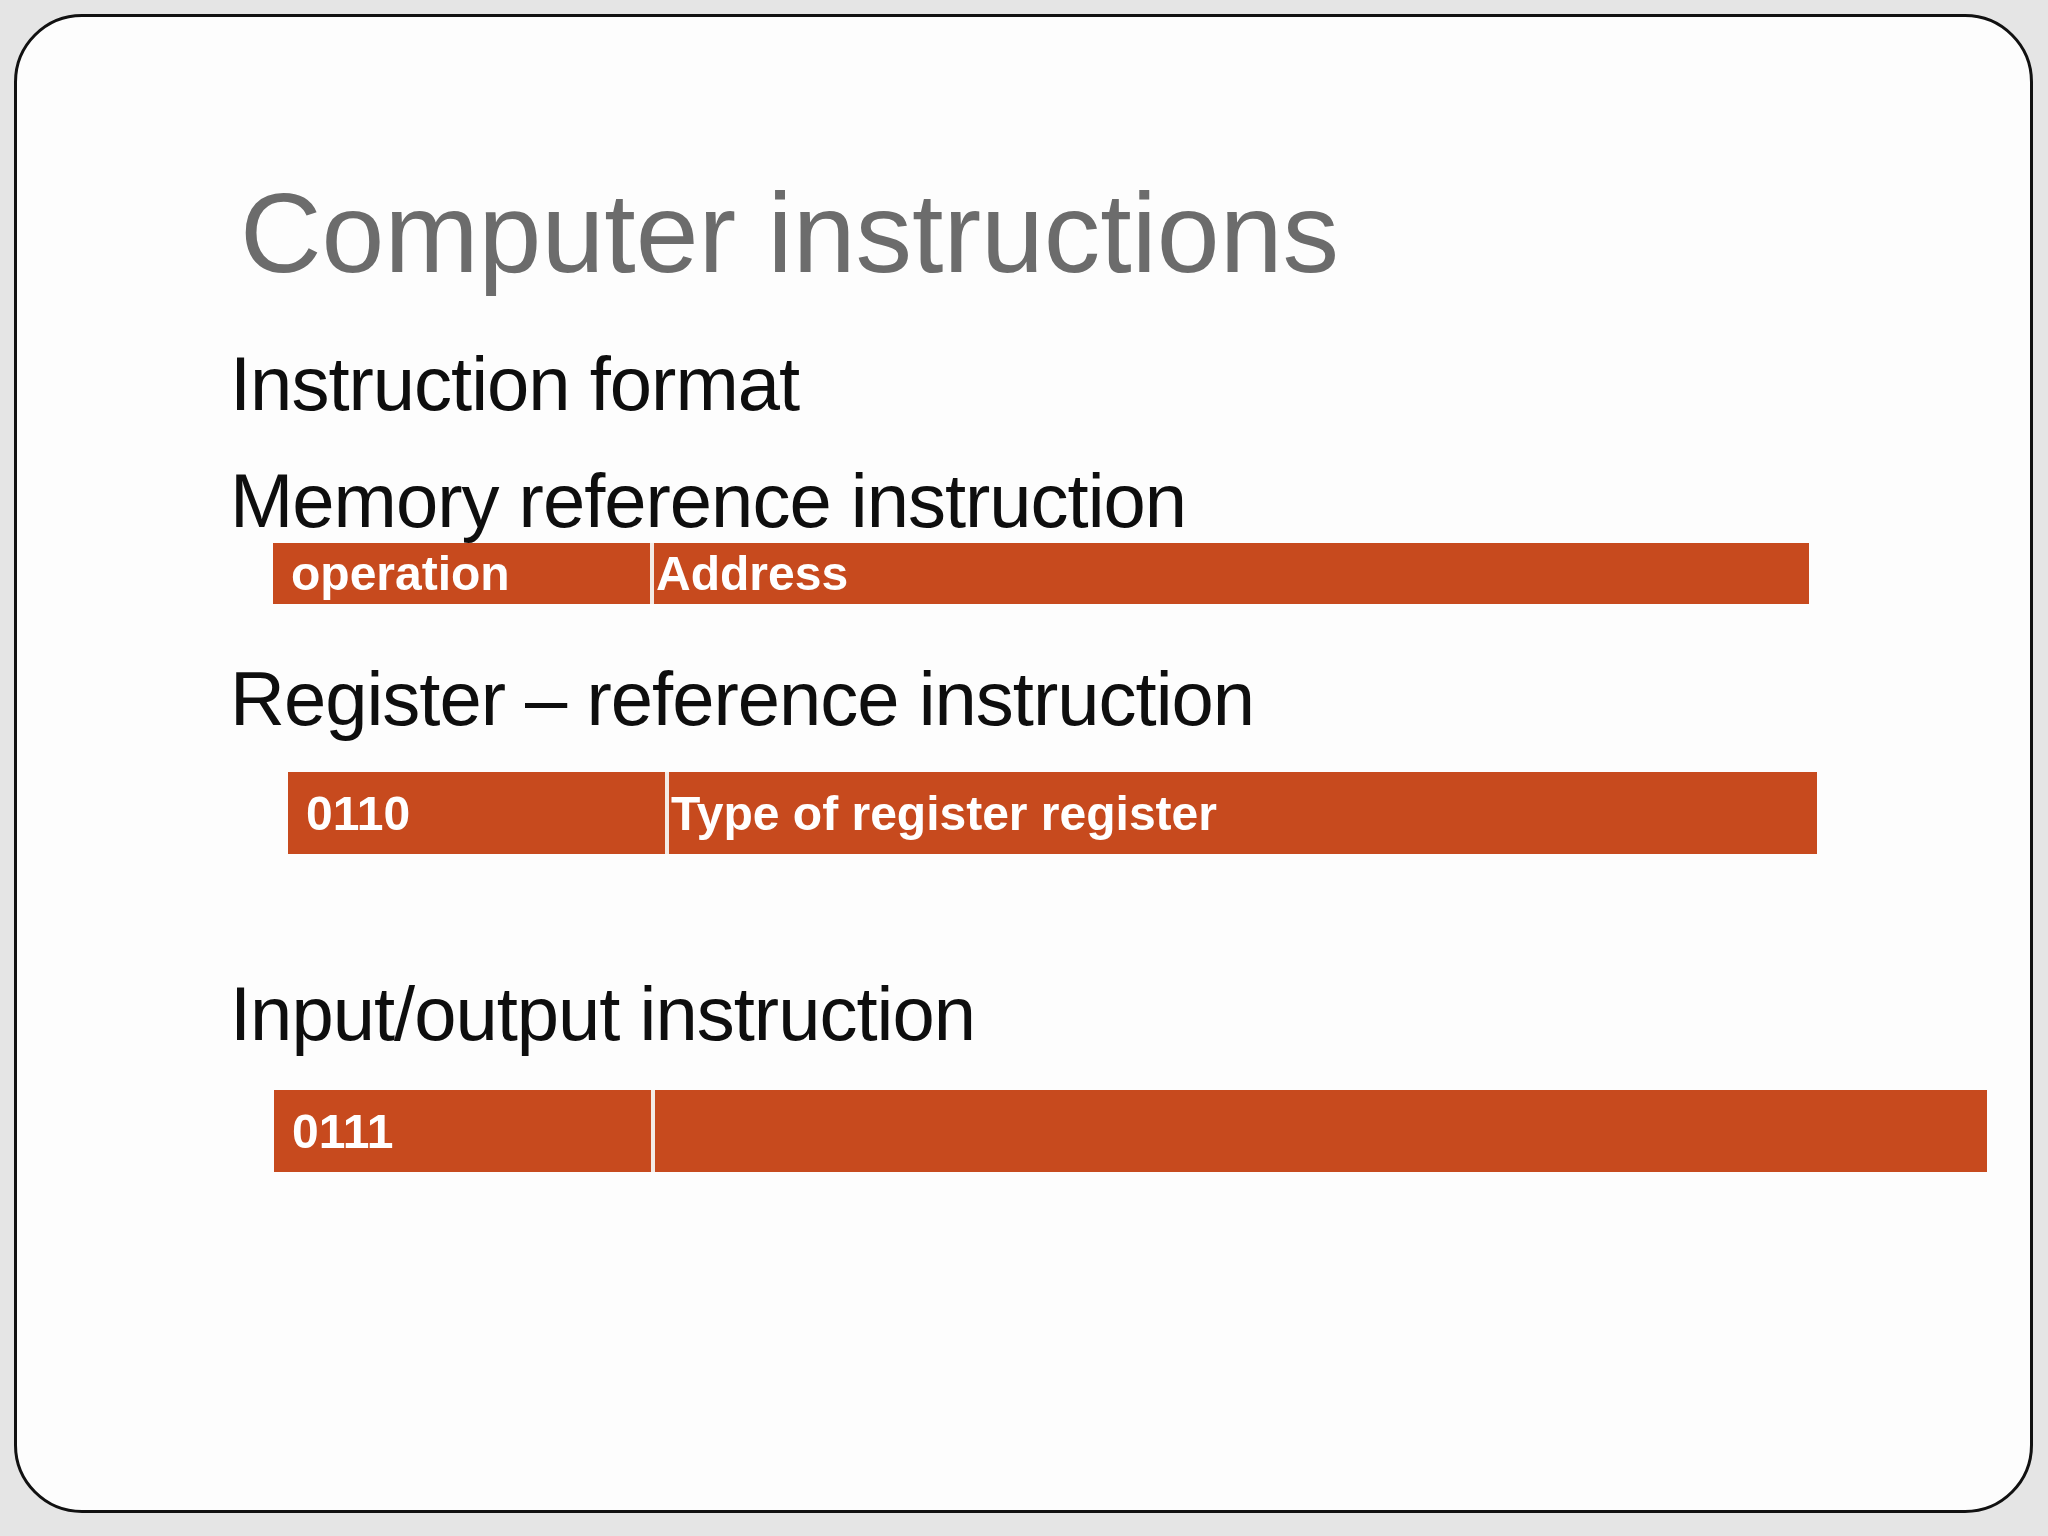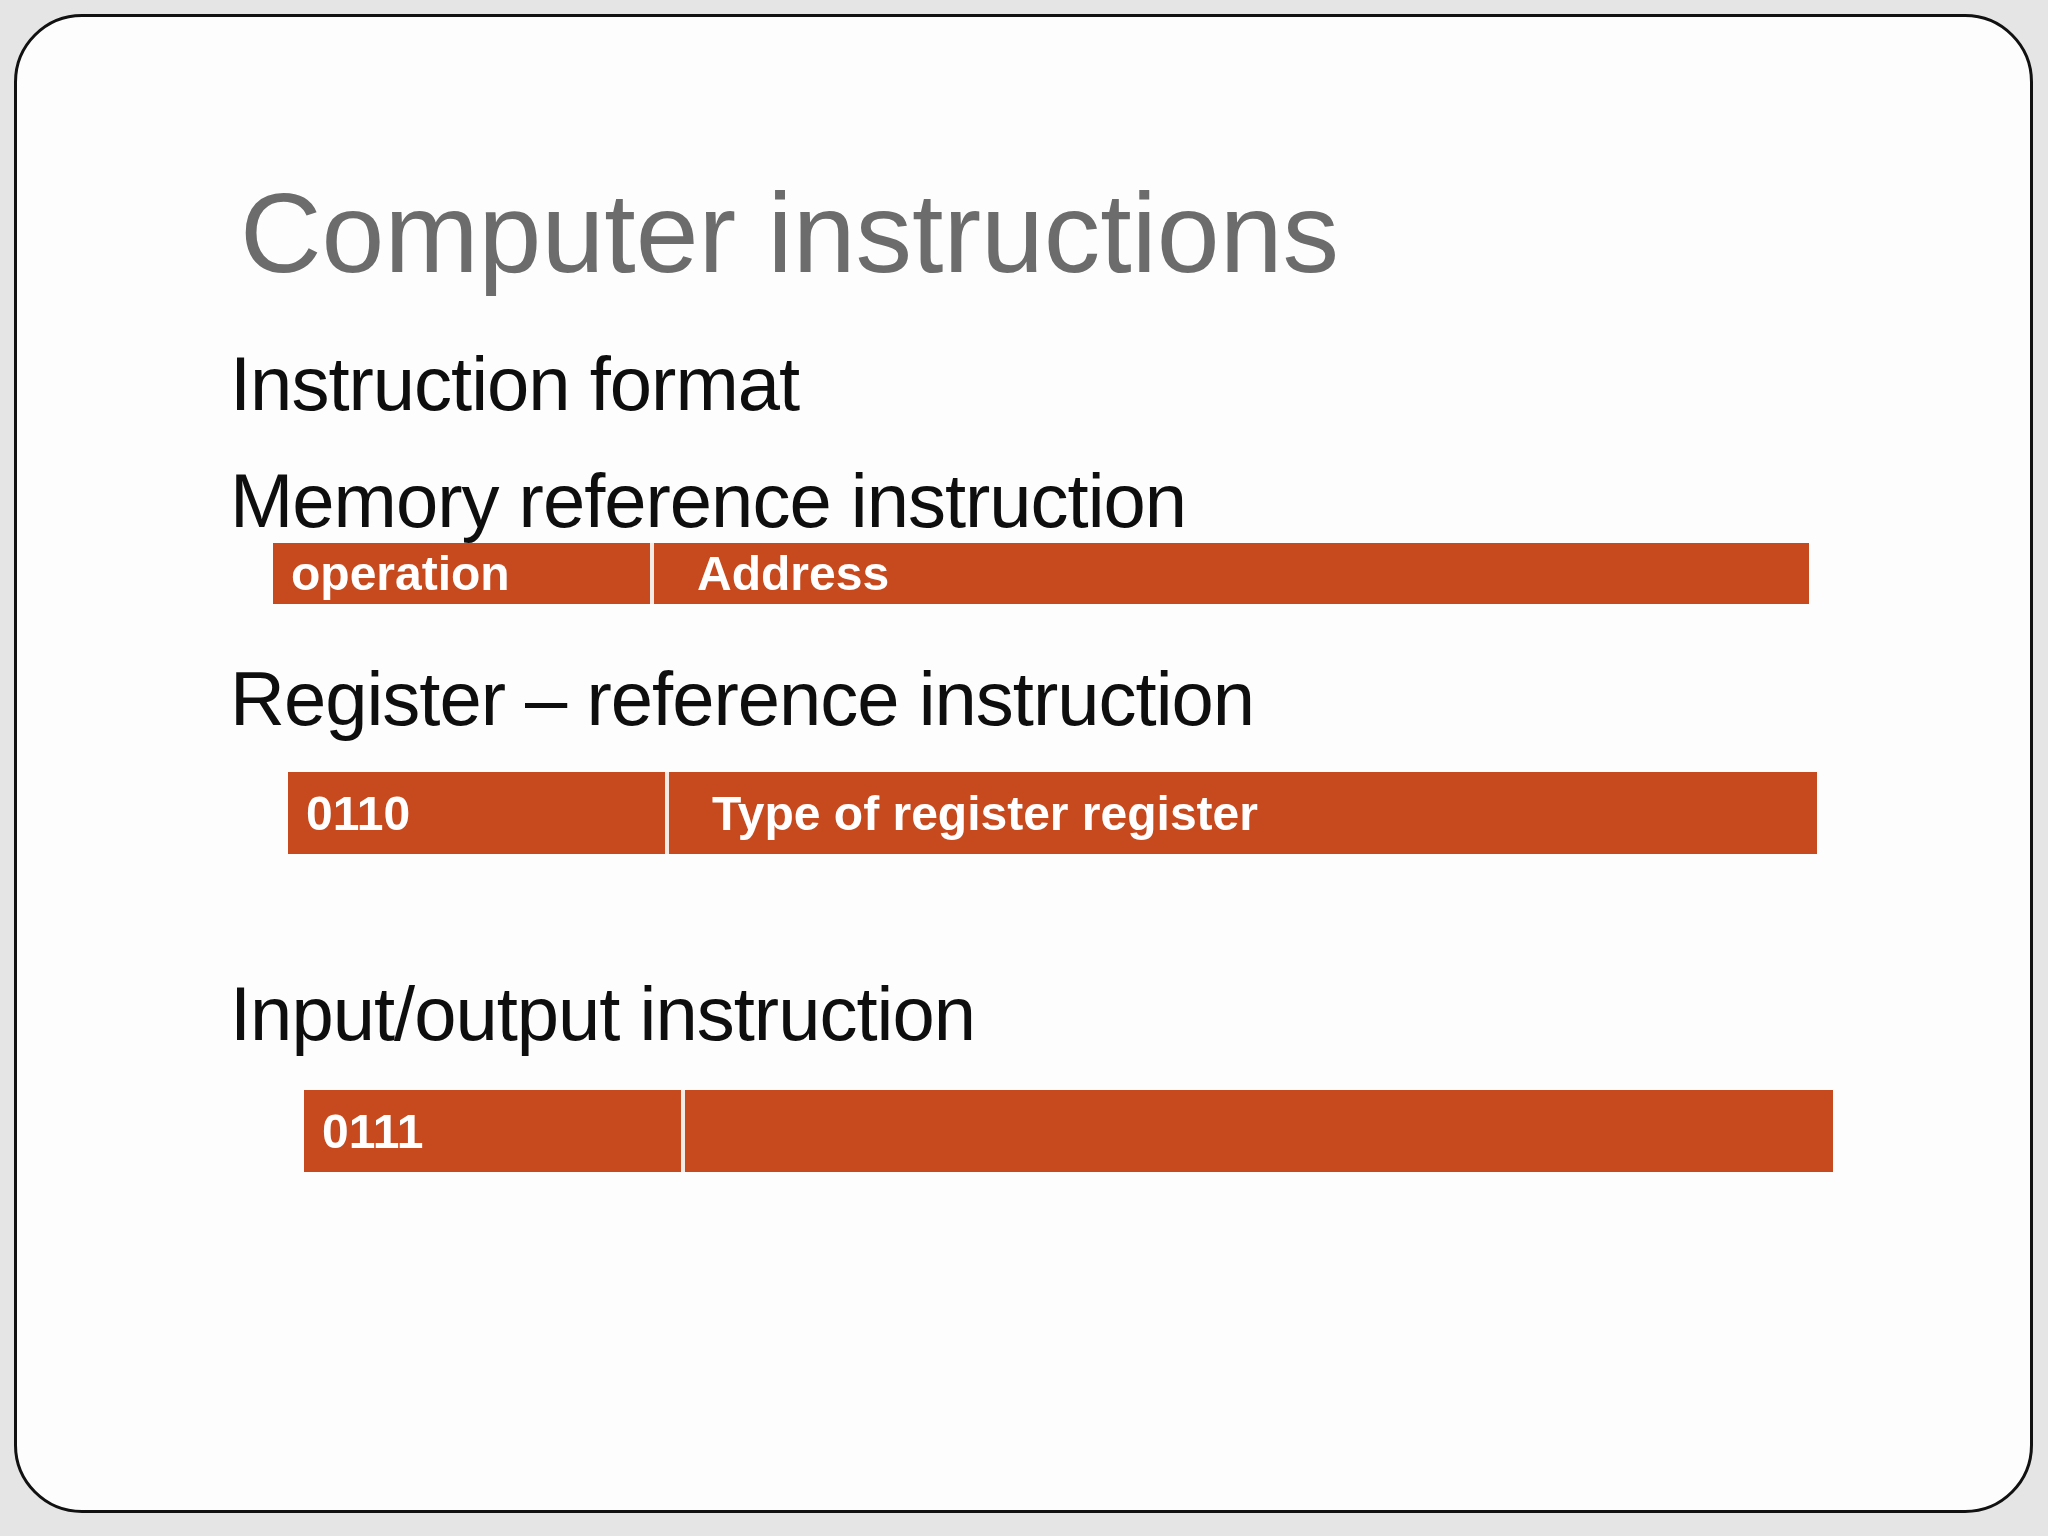--- a/index.html
+++ b/index.html
@@ -55,39 +55,38 @@
     position: absolute;
     display: flex;
     align-items: stretch;
     background: #c74a1e;
     color: #ffffff;
     font-weight: 700;
     font-size: 48px;
   }
   #bar-memory-reference { left: 273px; top: 543px; width: 1536px; height: 61px; }
   #bar-register-reference { left: 288px; top: 772px; width: 1529px; height: 82px; }
-  #bar-input-output { left: 304px; top: 1090px; width: 1529px; height: 82px; }
+  #bar-input-output { left: 274px; top: 1090px; width: 1713px; height: 82px; }
 
   .bar .cell {
     display: flex;
     align-items: center;
     box-sizing: border-box;
     white-space: nowrap;
     overflow: hidden;
   }
   .bar .cell-left {
     width: 381px;
     flex: 0 0 381px;
     padding-left: 18px;
     border-right: 4px solid #f4ebe6;
   }
   .bar .cell-right {
     flex: 1 1 auto;
-    padding-left: 32px;
-    margin-left: 11px;
+    padding-left: 2px;
   }
 </style>
 </head>
 <body>
 
 <div class="stage">
 
   <div class="slide-frame"></div>
 
   <div class="slide-title">Computer instructions</div>

